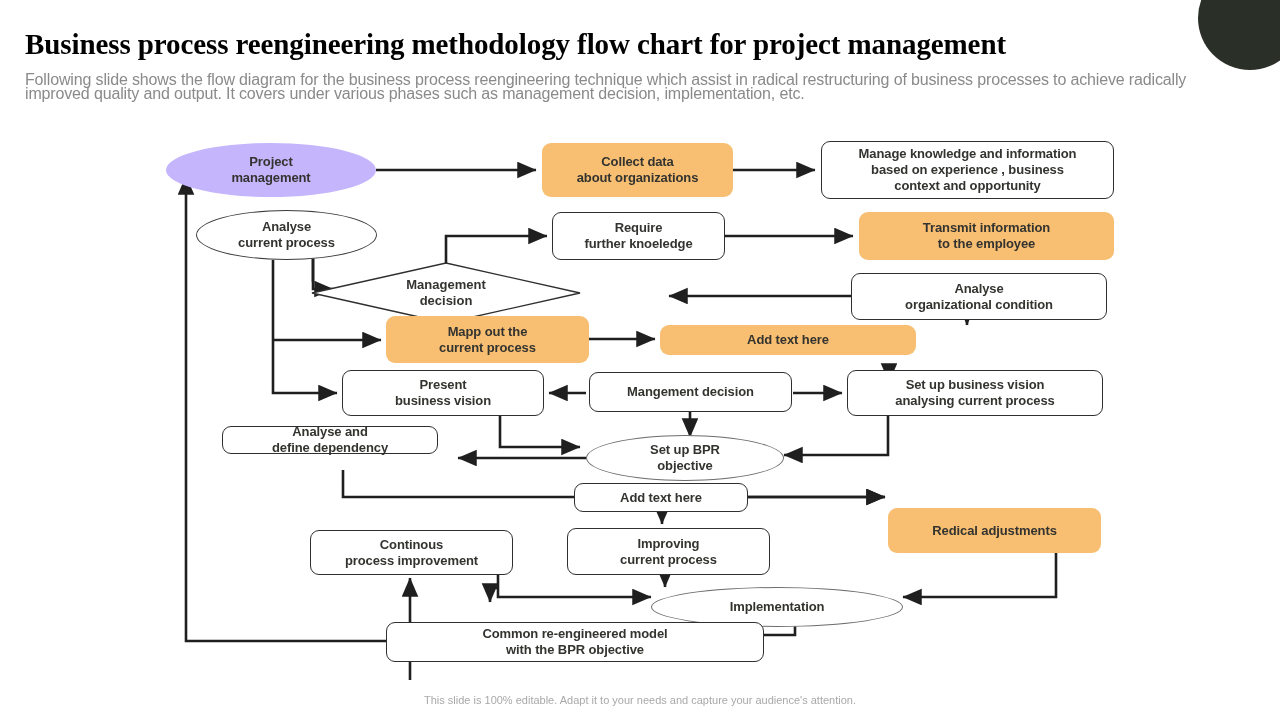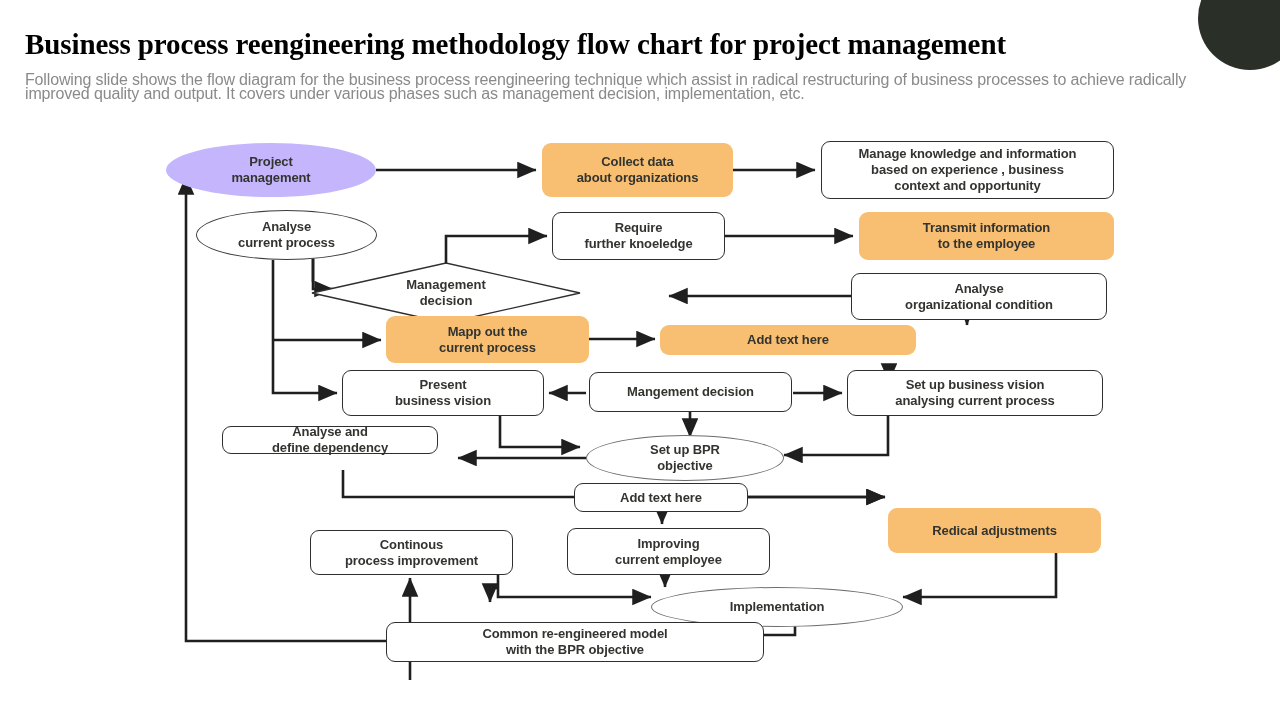--- a/index.html
+++ b/index.html
@@ -305,28 +305,29 @@
       <span>Redical adjustments</span>
     </div>
 
     <div class="node box" style="left:310px; top:420px; width:203px; height:45px;">
       <span style="white-space:pre-line">Continous
 process improvement</span>
     </div>
 
     <div class="node box" style="left:567px; top:418px; width:203px; height:47px;">
       <span style="white-space:pre-line">Improving
-current employee</span>
+current process</span>
     </div>
 
     <div class="node ellipse" style="left:651px; top:477px; width:252px; height:40px; border-color:#6d6d6d;">
       <span>Implementation</span>
     </div>
 
     <div class="node box" style="left:386px; top:512px; width:378px; height:40px;">
       <span style="white-space:pre-line">Common re-engineered model
 with the BPR objective</span>
     </div>
 
   </div>
 
+  <div class="footer">This slide is 100% editable. Adapt it to your needs and capture your audience's attention.</div>
 
 </div>
 
 </body></html>

